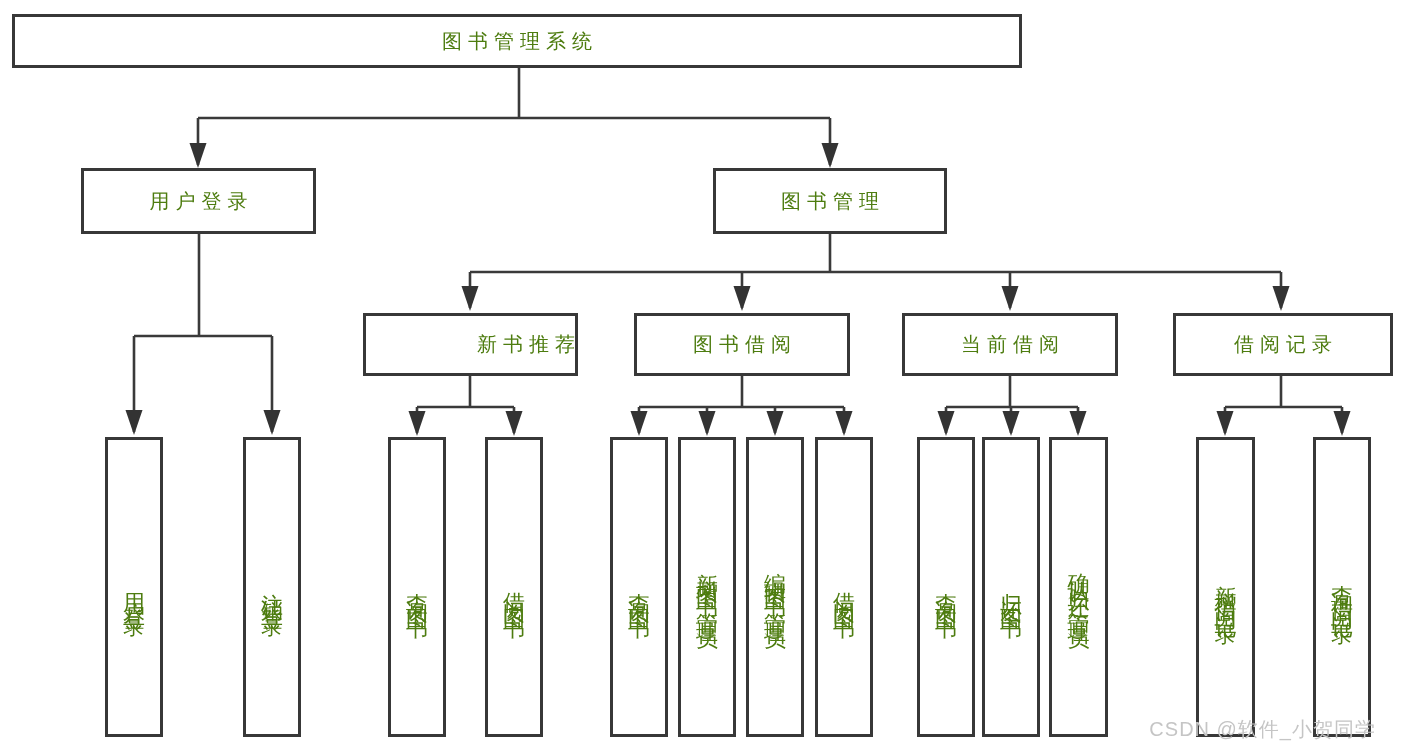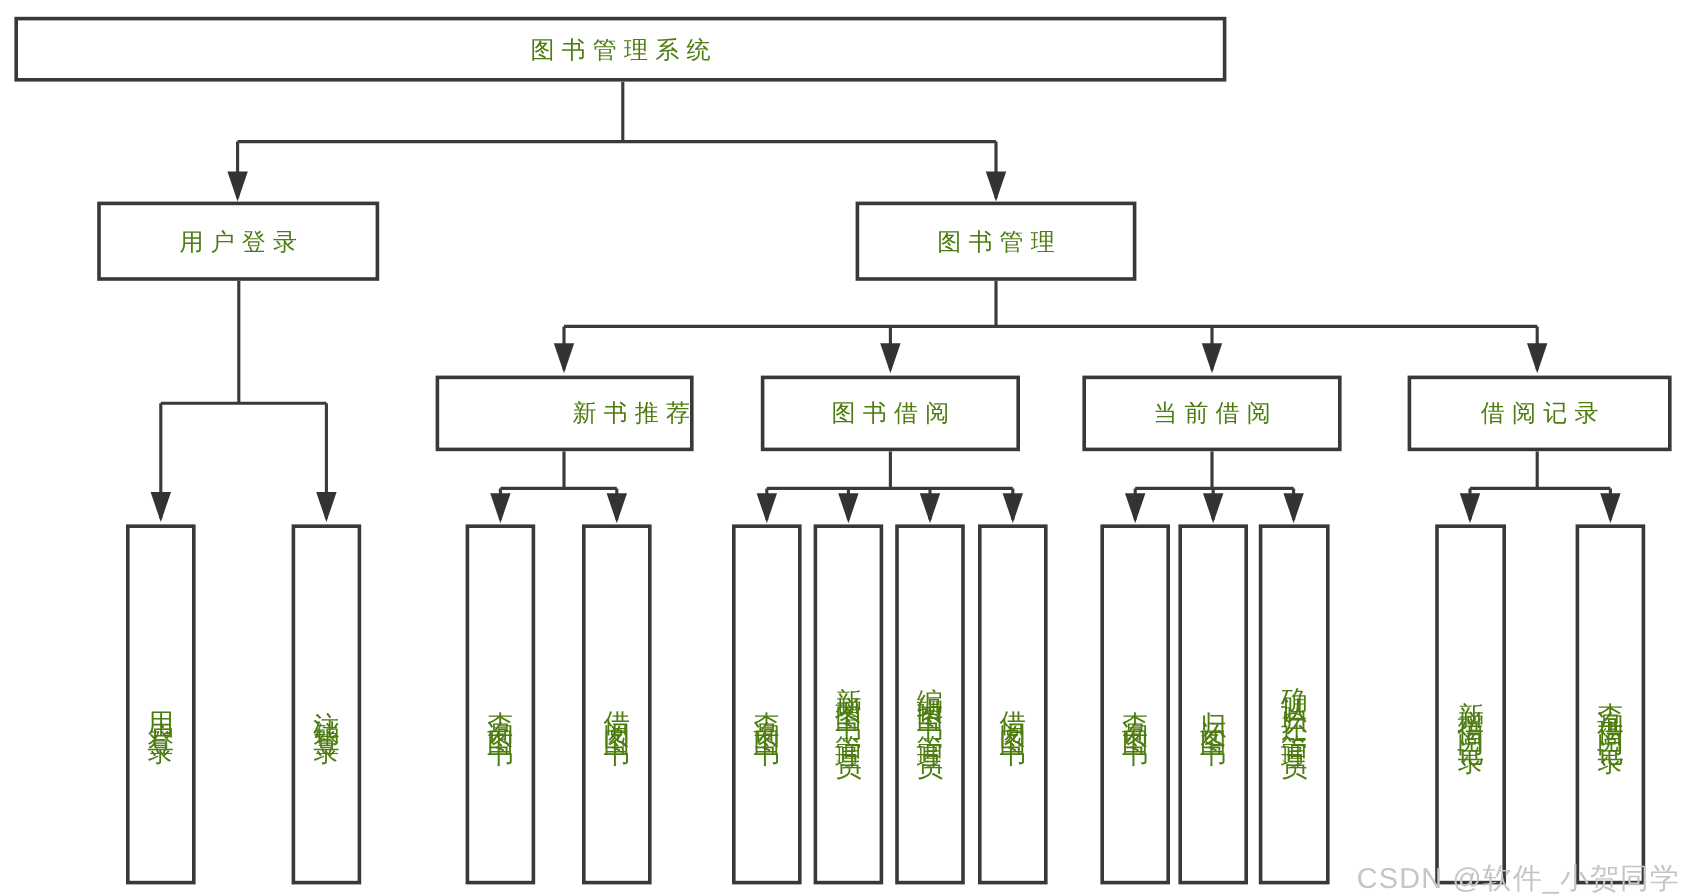--- a/index.html
+++ b/index.html
@@ -53,22 +53,22 @@
     text-orientation: mixed;  
     font-size: 22px;
     letter-spacing: 8px;
     margin-bottom: -8px;      
     line-height: 1;
     white-space: nowrap;
   }
   .watermark {
     position: absolute;
     top: 716px;
-    right: 5px;
-    font-size: 24px;
+    right: 29px;
+    font-size: 20px;
     letter-spacing: 1px;
     color: #c5c5c5;
     z-index: 5;
     white-space: nowrap;
   }
 </style>
 </head>
 <body>
 
 <div class="canvas">

